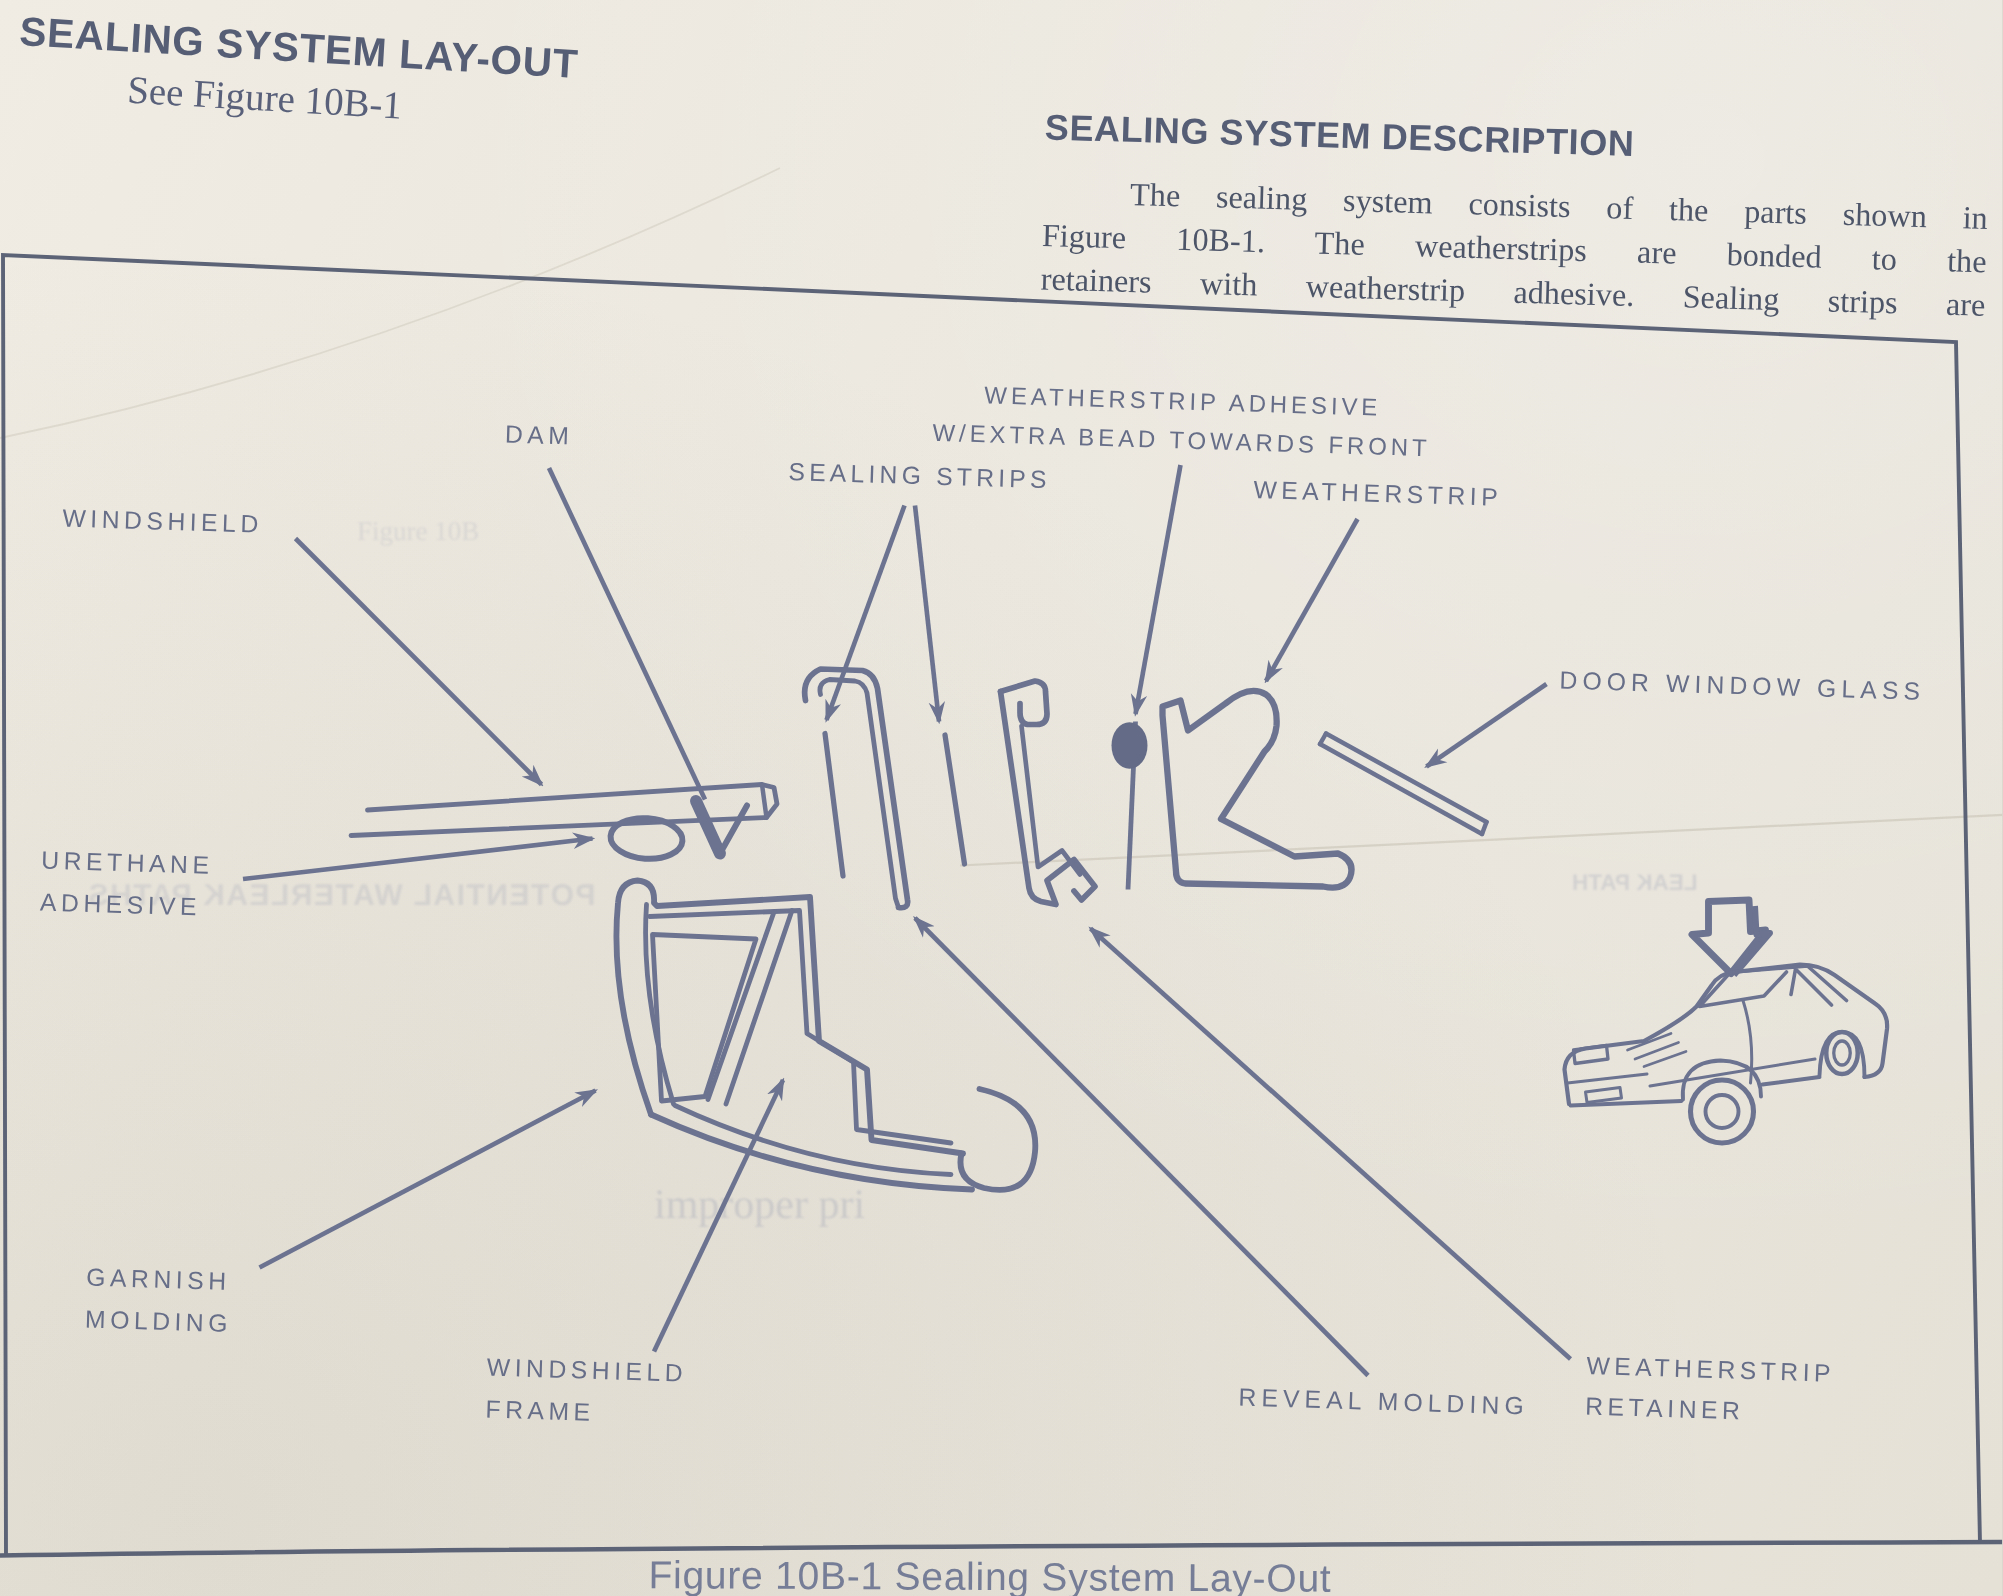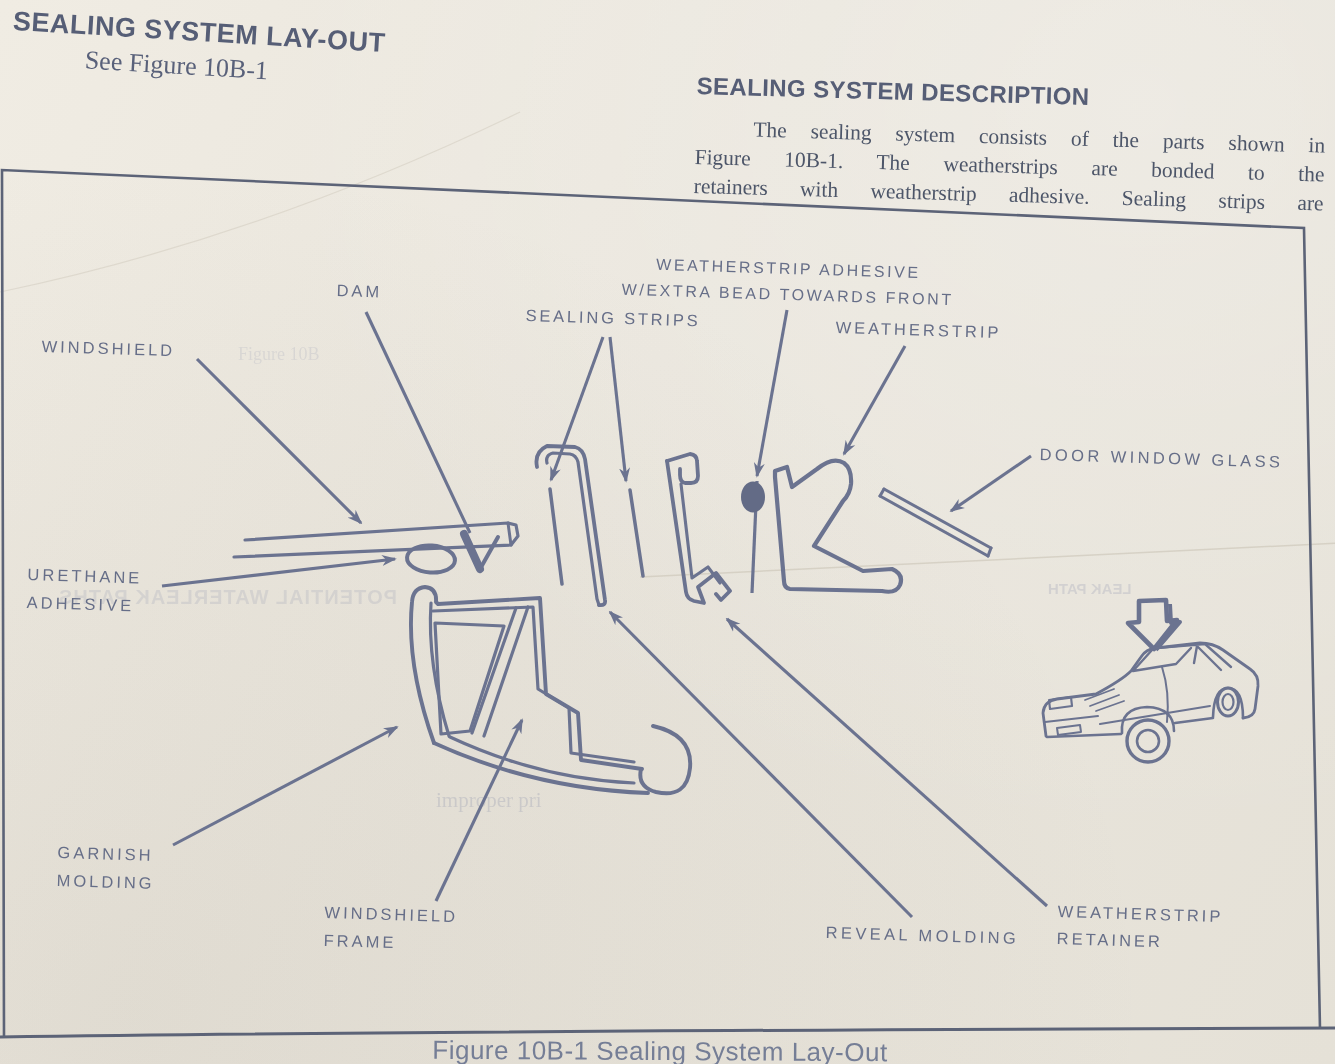--- a/index.html
+++ b/index.html
@@ -38,21 +38,21 @@
   .gbold{font-weight:bold;}
   .gserif{font-family:"Liberation Serif",serif;}
 </style>
 </head>
 <body>
 
 <div class="page">
 
   <div class="ghost mir gbold" style="left:58px;top:586px;font-size:20px;letter-spacing:1px;opacity:.13;">POTENTIAL WATERLEAK PATHS</div>
   <div class="ghost mir gbold" style="left:1048px;top:580px;font-size:15px;opacity:.16;">LEAK PATH</div>
-  <div class="ghost gserif" style="left:436px;top:788px;font-size:21px;opacity:.18;">improper pri</div>
+  <div class="ghost gserif" style="left:436px;top:788px;font-size:28px;opacity:.18;">improper pri</div>
   <div class="ghost gserif" style="left:238px;top:344px;font-size:18px;opacity:.12;">Figure 10B</div>
 
   <svg class="layer" width="1335" height="1064" viewBox="0 0 1335 1064">
     <defs>
       <marker id="ah" viewBox="0 0 12 10" refX="10.5" refY="5" markerWidth="15" markerHeight="12.5" orient="auto-start-reverse" markerUnits="userSpaceOnUse">
         <path d="M0,0.6 L12,5 L0,9.4 L3.6,5 Z" fill="#6b7390"></path>
       </marker>
     </defs>
 
     <g stroke="#ccc6b8" fill="none">

